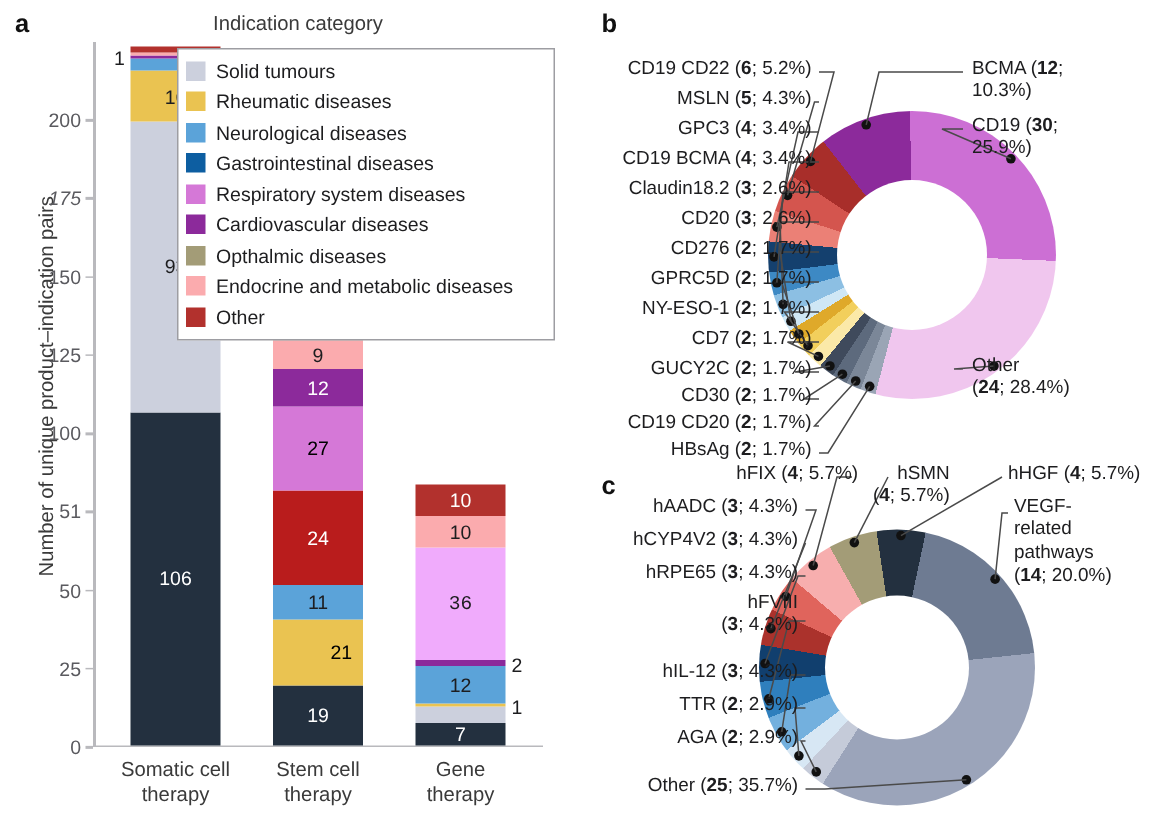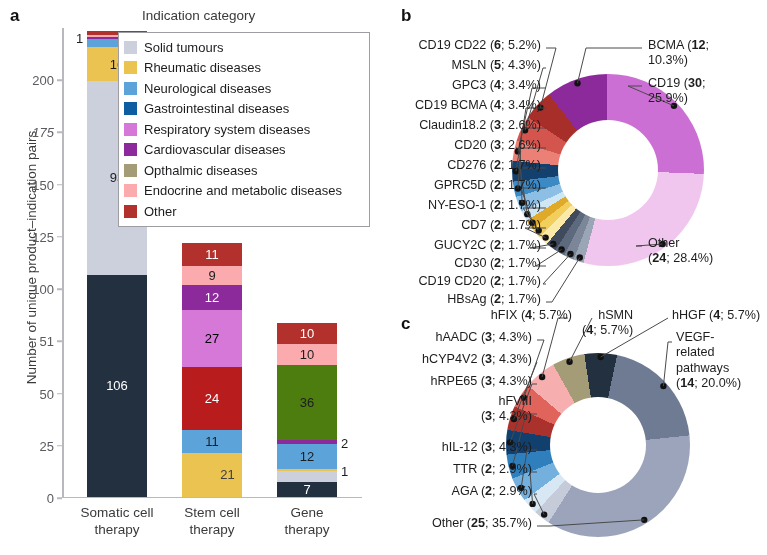--- a/index.html
+++ b/index.html
@@ -161,22 +161,25 @@
           <div class="seg" style="height: 33.4222px; background: rgb(234, 195, 81);">
             <span style="color: rgb(29, 29, 31);">16</span>
           </div>
           <div class="seg" style="height: 8.35556px; background: rgb(91, 163, 217);"></div>
           <div class="seg" style="height: 2.08889px; background: rgb(140, 42, 155);"></div>
           <div class="seg" style="height: 2.08889px; background: rgb(251, 171, 174);"></div>
           <div class="seg" style="height: 4.17778px; background: rgb(178, 49, 45);"></div>
         </div>
         <div class="xtick" style="left: 55px;">Somatic cell<br>therapy</div>
         <div class="bar" style="left: 120px; width: 60px;">
+          <div class="seg" style="height: 39.6889px; background: rgb(35, 48, 63);">
+            <span style="color: rgb(255, 255, 255);">19</span>
+          </div>
           <div class="seg" style="height: 43.8667px; background: rgb(234, 195, 81);">
-            <span style="color: #404040; margin-left: 31px;">21</span>
+            <span style="color: #000000; margin-left: 31px;">21</span>
           </div>
           <div class="seg" style="height: 22.9778px; background: rgb(91, 163, 217);">
             <span style="color: rgb(29, 29, 31);">11</span>
           </div>
           <div class="seg" style="height: 63px; background: #b91c1c;">
             <span style="color: rgb(255, 255, 255);">24</span>
           </div>
           <div class="seg" style="height: 56.4px; background: rgb(213, 120, 215);">
             <span style="color: #000000;">27</span>
           </div>
@@ -194,21 +197,21 @@
         <div class="bar" style="left: 215px; width: 60px;">
           <div class="seg" style="height: 14.6222px; background: rgb(35, 48, 63);">
             <span style="color: rgb(255, 255, 255);">7</span>
           </div>
           <div class="seg" style="height: 10.4444px; background: rgb(204, 208, 221);"></div>
           <div class="seg" style="height: 2.08889px; background: rgb(234, 195, 81);"></div>
           <div class="seg" style="height: 25.0667px; background: rgb(91, 163, 217);">
             <span style="color: rgb(29, 29, 31);">12</span>
           </div>
           <div class="seg" style="height: 4.17778px; background: rgb(140, 42, 155);"></div>
-          <div class="seg" style="height: 75.2px; background: #4d7c0f;">
+          <div class="seg" style="height: 75.2px; background: #f0abfc; font-family: Liberation Mono, monospace;">
             <span style="color: rgb(29, 29, 31);">36</span>
           </div>
           <div class="seg" style="height: 20.8889px; background: rgb(251, 171, 174);">
             <span style="color: rgb(29, 29, 31);">10</span>
           </div>
           <div class="seg" style="height: 20.8889px; background: rgb(178, 49, 45);">
             <span style="color: rgb(255, 255, 255);">10</span>
           </div>
         </div>
         <div class="xtick" style="left: 245px;">Gene<br>therapy</div>

